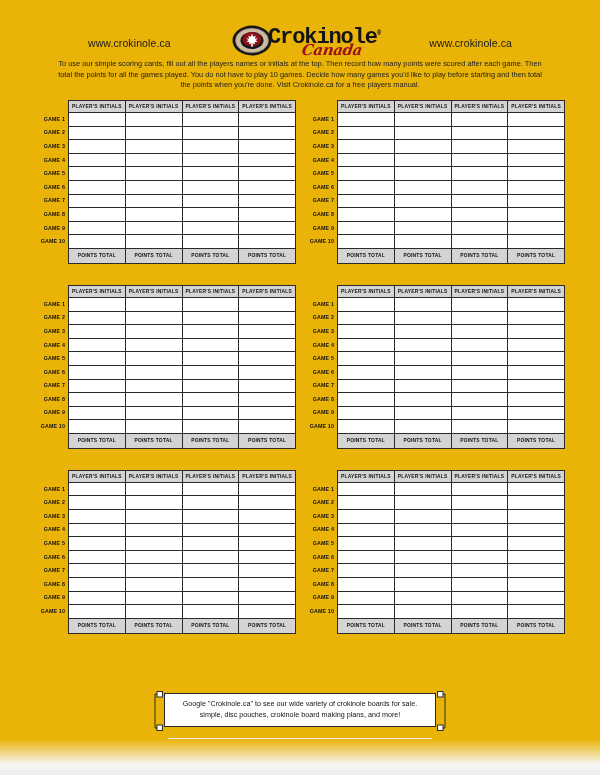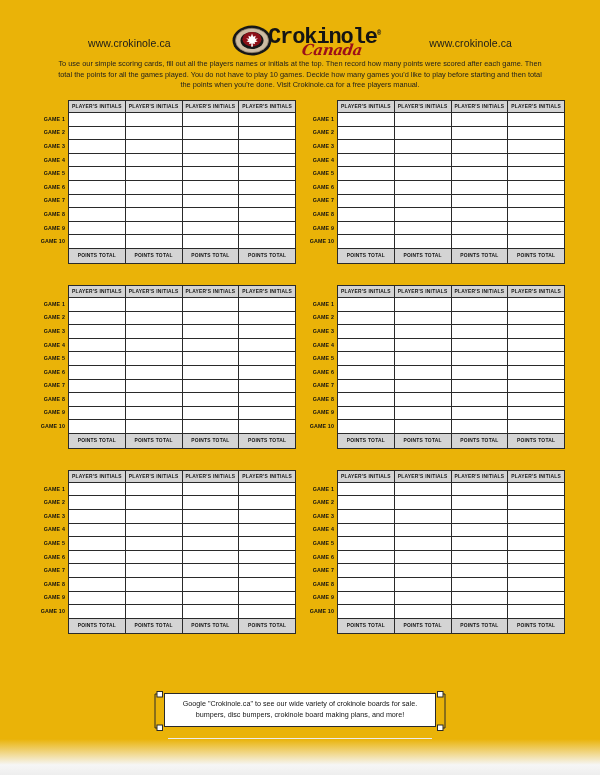--- a/index.html
+++ b/index.html
@@ -830,21 +830,21 @@
       <span class="bracket">
         <svg width="16" height="42" viewBox="0 0 16 42">
           <path d="M14 4 H7 V38 H14" fill="none" stroke="#2a2a2a" stroke-width="1"></path>
           <rect x="9" y="1.5" width="5.5" height="5.5" fill="#ffffff" stroke="#2a2a2a" stroke-width="1"></rect>
           <rect x="9" y="35" width="5.5" height="5.5" fill="#ffffff" stroke="#2a2a2a" stroke-width="1"></rect>
         </svg>
       </span>
 
       <div class="footer-box">
         <span class="footer-line">Google "Crokinole.ca" to see our wide variety of crokinole boards for sale.</span>
-        <span class="footer-line">bumpers, disc bumpers, crokinole board making plans, and more!</span>
+        <span class="footer-line">simple, disc pouches, crokinole board making plans, and more!</span>
       </div>
 
       <span class="bracket">
         <svg width="16" height="42" viewBox="0 0 16 42">
           <path d="M2 4 H9 V38 H2" fill="none" stroke="#2a2a2a" stroke-width="1"></path>
           <rect x="1.5" y="1.5" width="5.5" height="5.5" fill="#ffffff" stroke="#2a2a2a" stroke-width="1"></rect>
           <rect x="1.5" y="35" width="5.5" height="5.5" fill="#ffffff" stroke="#2a2a2a" stroke-width="1"></rect>
         </svg>
       </span>
 

